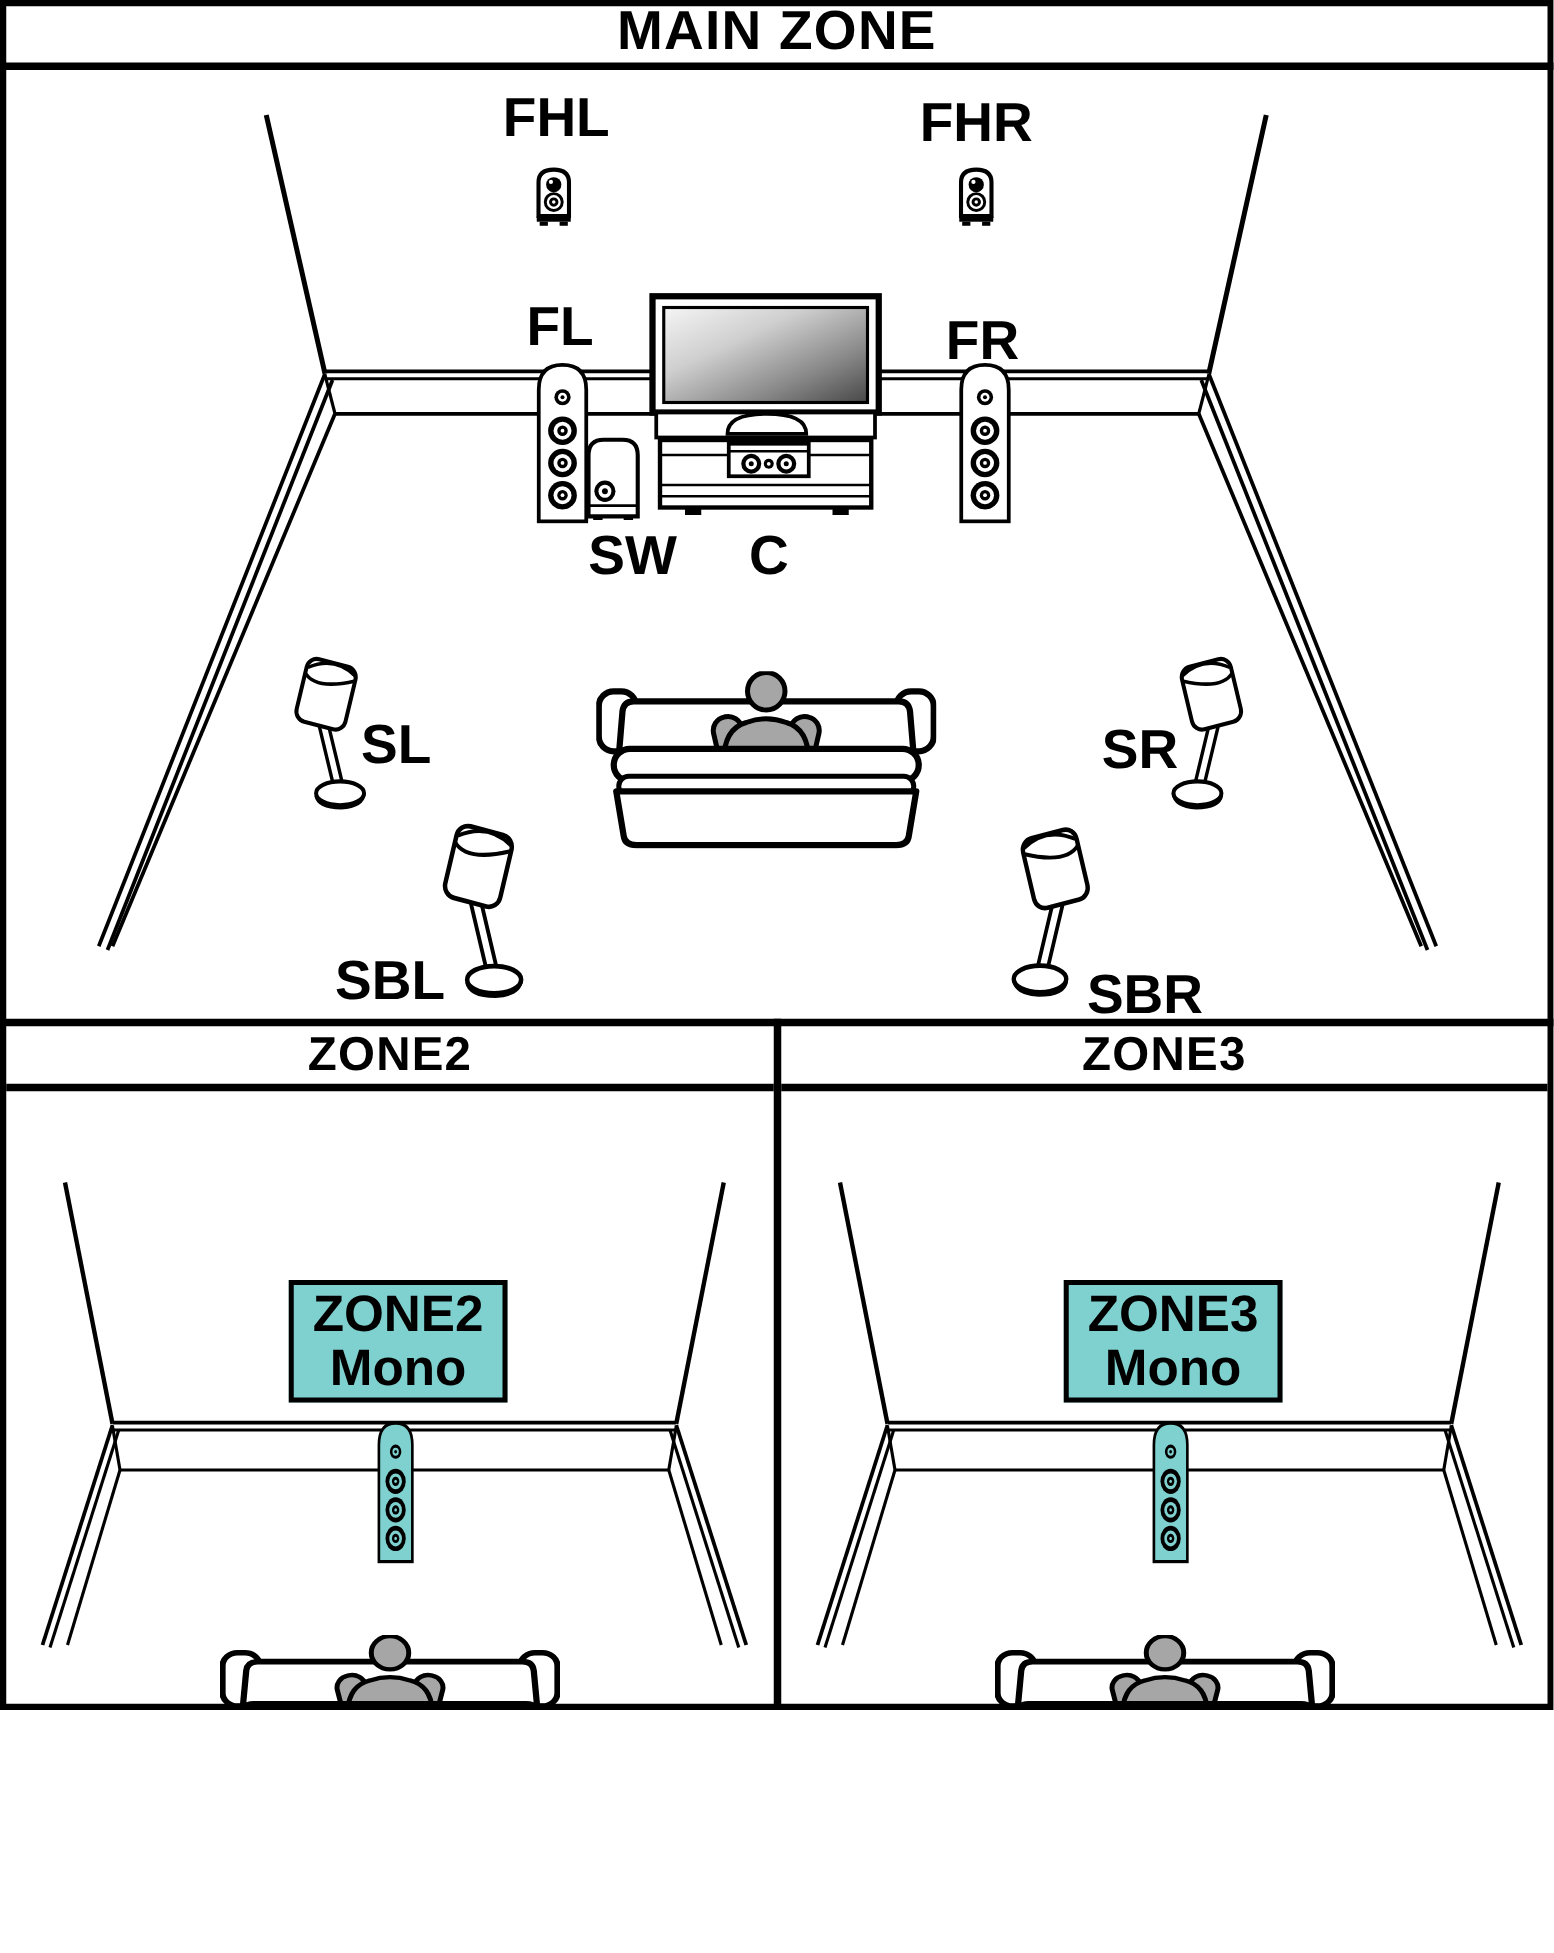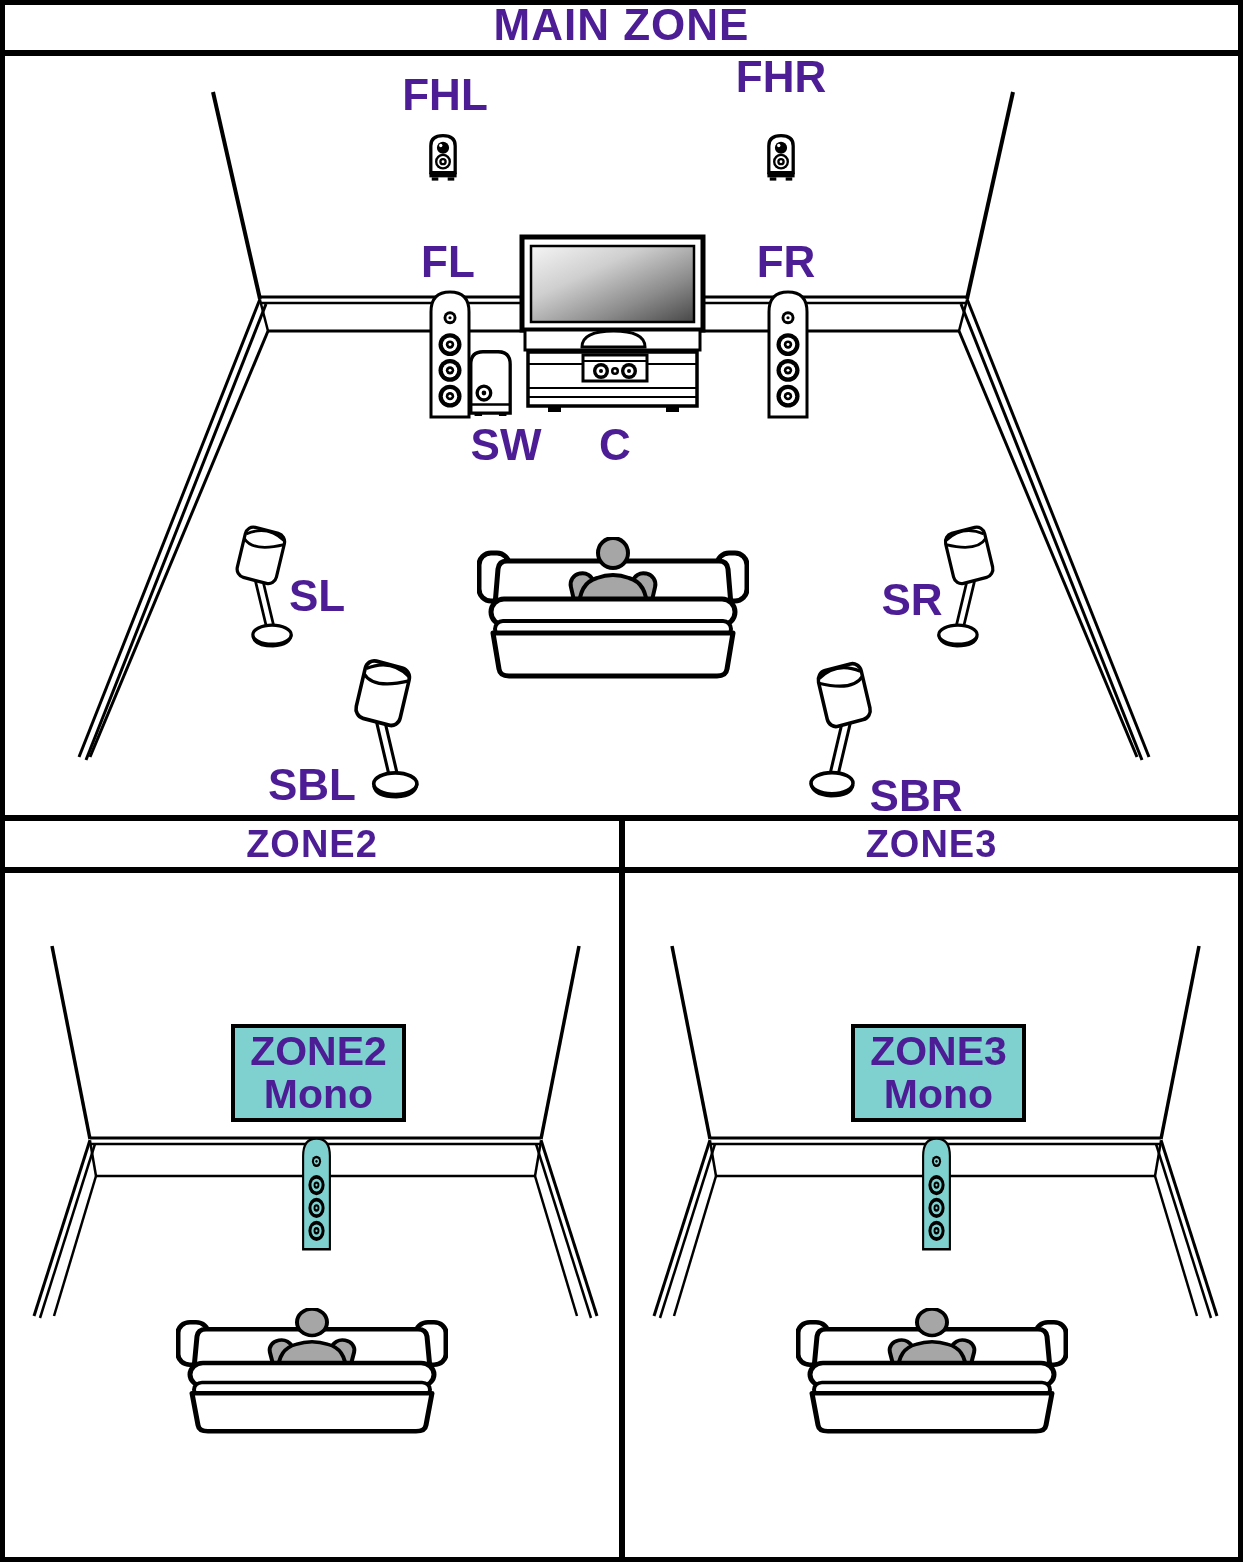--- a/index.html
+++ b/index.html
@@ -1,18 +1,18 @@
 <!DOCTYPE html>
 <html><head>
 <meta charset="utf-8">
 <style>
   html,body{margin:0;padding:0;background:#fff;}
   .page{
-    position:relative;width:1243px;height:1562px;background:#fff;overflow:hidden;
-    font-family:"Liberation Sans",sans-serif;color:#4c1d95;
+    position:relative;width:1243px;height:1368px;background:#fff;overflow:hidden;
+    font-family:"Liberation Sans",sans-serif;color:#000000;
   }
   .art{position:absolute;left:0;top:0;width:1243px;height:1562px;}
   .outer-frame{position:absolute;left:0;top:0;right:0;bottom:0;border:5px solid #000;pointer-events:none;}
   .title-bar{
     position:absolute;left:0;top:0;right:0;height:50px;border-bottom:6px solid #000;
     display:flex;align-items:center;justify-content:center;background:transparent;
   }
   .title-bar span{font-size:44px;font-weight:bold;letter-spacing:1px;}
   .zone-divider-h{position:absolute;left:0;right:0;top:815px;height:6px;background:#000;}
   .zone-divider-v{position:absolute;left:619px;width:6px;top:815px;bottom:0;background:#000;}
@@ -213,23 +213,23 @@
   <div class="zone-divider-h"></div>
   <div class="zone-divider-v"></div>
   <div class="zone-header zh-2">
     <span>ZONE2</span>
   </div>
   <div class="zone-header zh-3">
     <span>ZONE3</span>
   </div>
 
   <div class="lbl" style="left:445px;top:95px">FHL</div>
-  <div class="lbl" style="left:781px;top:77px">FHR</div>
+  <div class="lbl" style="left:781px;top:99px">FHR</div>
   <div class="lbl" style="left:448px;top:262px">FL</div>
-  <div class="lbl" style="left:786px;top:262px">FR</div>
+  <div class="lbl" style="left:786px;top:273px">FR</div>
   <div class="lbl" style="left:506px;top:445px">SW</div>
   <div class="lbl" style="left:615px;top:445px">C</div>
   <div class="lbl" style="left:317px;top:596px">SL</div>
   <div class="lbl" style="left:912px;top:600px">SR</div>
   <div class="lbl" style="left:312px;top:785px">SBL</div>
   <div class="lbl" style="left:916px;top:796px">SBR</div>
 
   <div class="badge badge-z2" style="background: rgb(127, 209, 207);">
     <div>ZONE2</div>
     <div>Mono</div>

